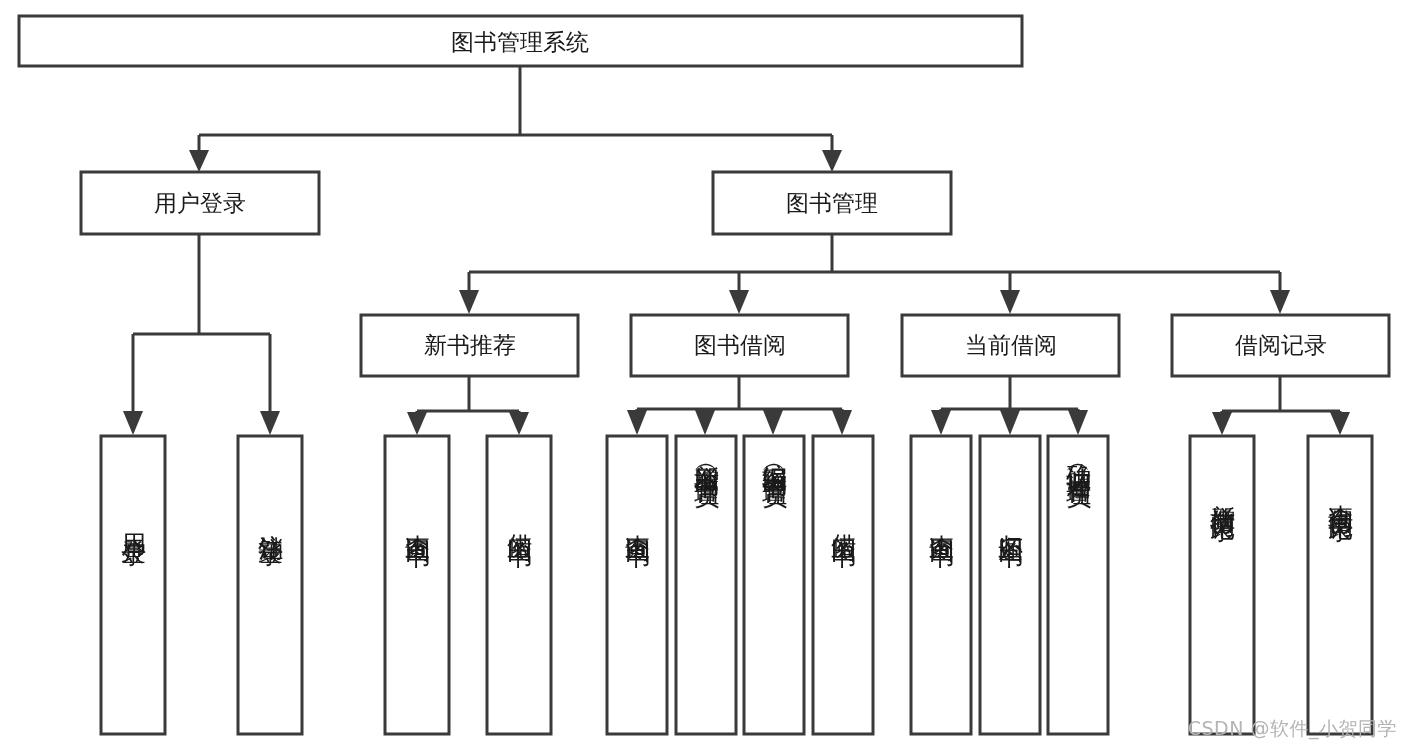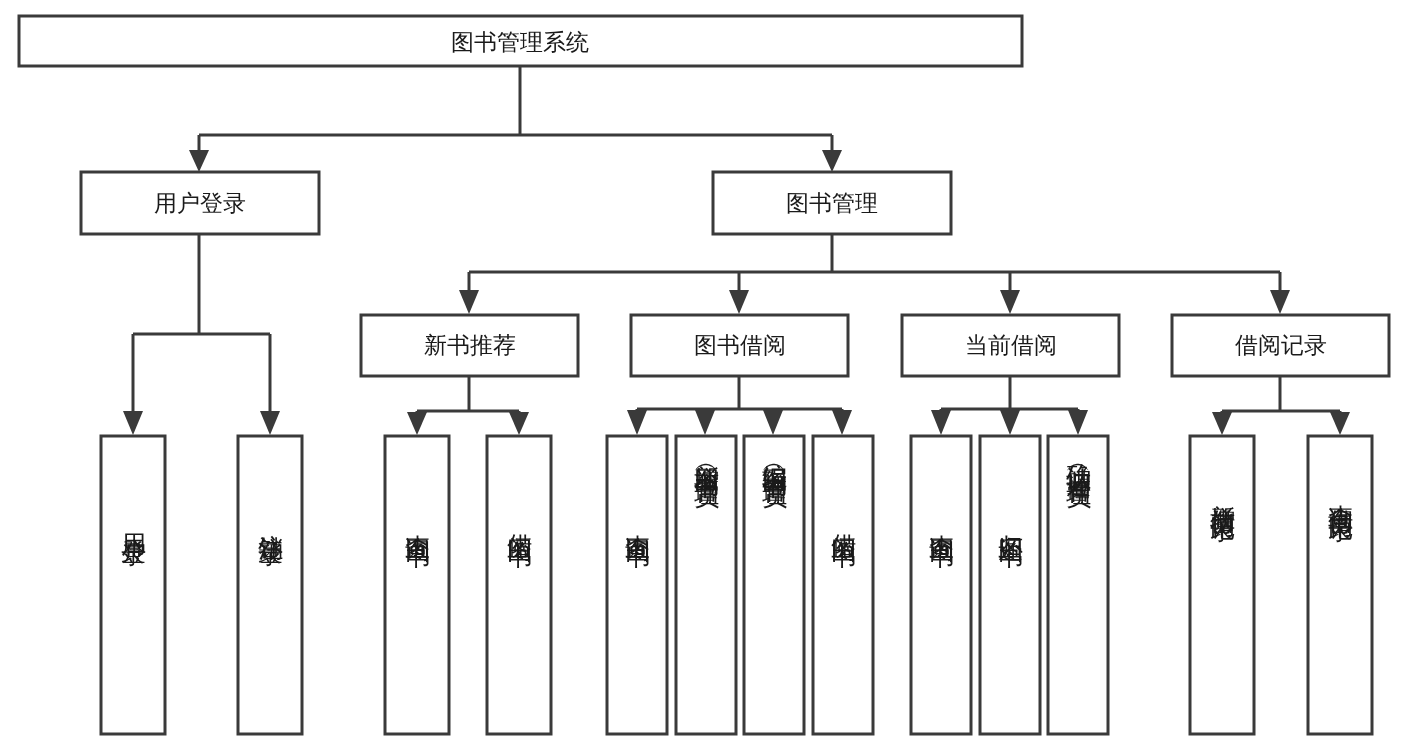--- a/index.html
+++ b/index.html
@@ -256,14 +256,15 @@
   </div>
 
   <div class="leaf-label-wrap" style="left:1190px; top:436px; width:64px; height:298px;">
     <span class="leaf-label" style="margin-top:48px;">新增借阅记录</span>
   </div>
 
   <div class="leaf-label-wrap" style="left:1308px; top:436px; width:64px; height:298px;">
     <span class="leaf-label" style="margin-top:48px;">查询借阅记录</span>
   </div>
 
+  <div class="watermark">CSDN @软件_小贺同学</div>
 
 </div>
 
 </body></html>

